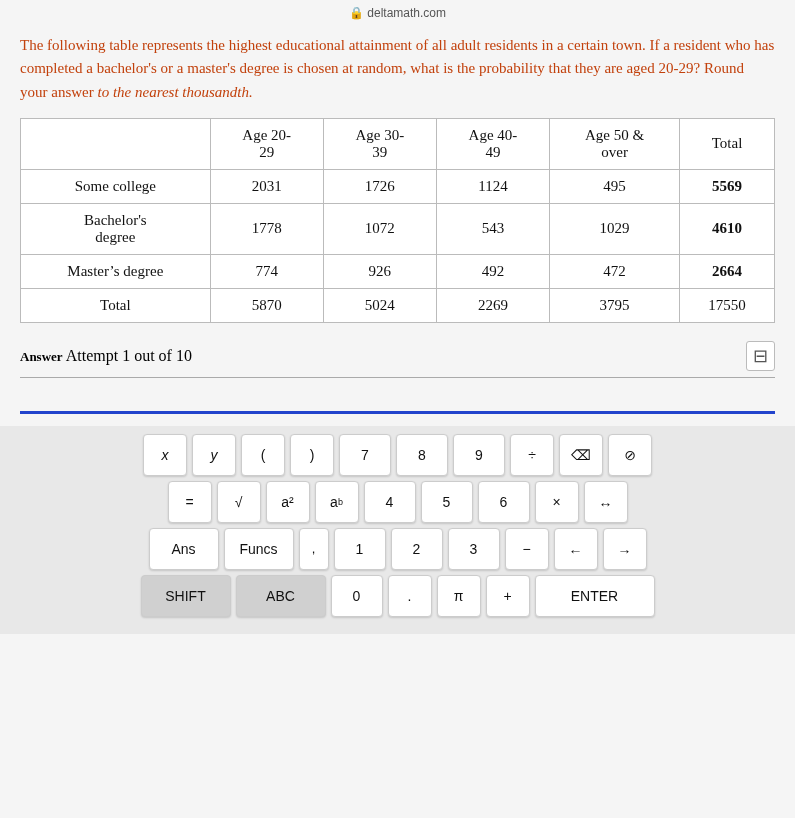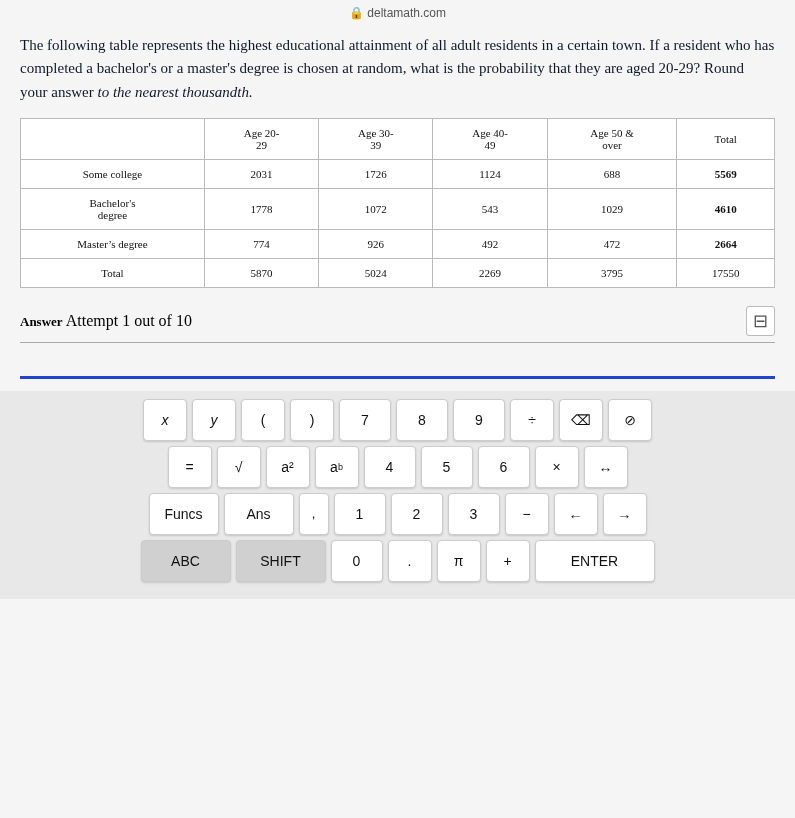--- a/index.html
+++ b/index.html
@@ -30,33 +30,33 @@
       background: #f5f5f5;
     }
     .content-area {
       width: 100%;
       padding: 10px 20px 0 20px;
       background: #f5f5f5;
     }
     .problem-text {
       font-size: 15px;
       line-height: 1.55;
-      color: #0f172a;
+      color: #c2410c;
       margin-bottom: 14px;
     }
     .problem-text em {
       font-style: italic;
     }
     
     .data-table {
       width: 100%;
       border-collapse: collapse;
       background: white;
       margin-bottom: 18px;
-      font-size: 11px;
+      font-size: 15px;
     }
     .data-table th, .data-table td {
       border: 1px solid #bbb;
       padding: 8px 10px;
       text-align: center;
       color: #111;
     }
     .data-table th {
       font-weight: normal;
       background: white;
@@ -179,21 +179,21 @@
           <th>Age 50 &amp;<br>over</th>
           <th>Total</th>
         </tr>
       </thead>
       <tbody>
         <tr>
           <td class="row-label">Some college</td>
           <td>2031</td>
           <td>1726</td>
           <td>1124</td>
-          <td>688</td>
+          <td>495</td>
           <td class="total-col">5569</td>
         </tr>
         <tr>
           <td class="row-label">Bachelor's<br>degree</td>
           <td>1778</td>
           <td>1072</td>
           <td>543</td>
           <td>1029</td>
           <td class="total-col">4610</td>
         </tr>
@@ -256,34 +256,34 @@
       <button class="key">a²</button>
       <button class="key">a<sup>b</sup></button>
       <button class="key num">4</button>
       <button class="key num">5</button>
       <button class="key num">6</button>
       <button class="key">×</button>
       <button class="key">↔</button>
     </div>
 
     <div class="keyboard-row">
+      <button class="key wide">Ans</button>
       <button class="key wide">Funcs</button>
-      <button class="key wide">Ans</button>
       <button class="key" style="min-width:30px; font-size:13px;">,</button>
       <button class="key num">1</button>
       <button class="key num">2</button>
       <button class="key num">3</button>
       <button class="key">−</button>
       <button class="key">←</button>
       <button class="key">→</button>
     </div>
 
     <div class="keyboard-row">
+      <button class="key wider gray">SHIFT</button>
       <button class="key wider gray">ABC</button>
-      <button class="key wider gray">SHIFT</button>
       <button class="key num">0</button>
       <button class="key">.</button>
       <button class="key">π</button>
       <button class="key">+</button>
       <button class="key widest">ENTER</button>
     </div>
   </div>
 </div>
 
 </body></html>

